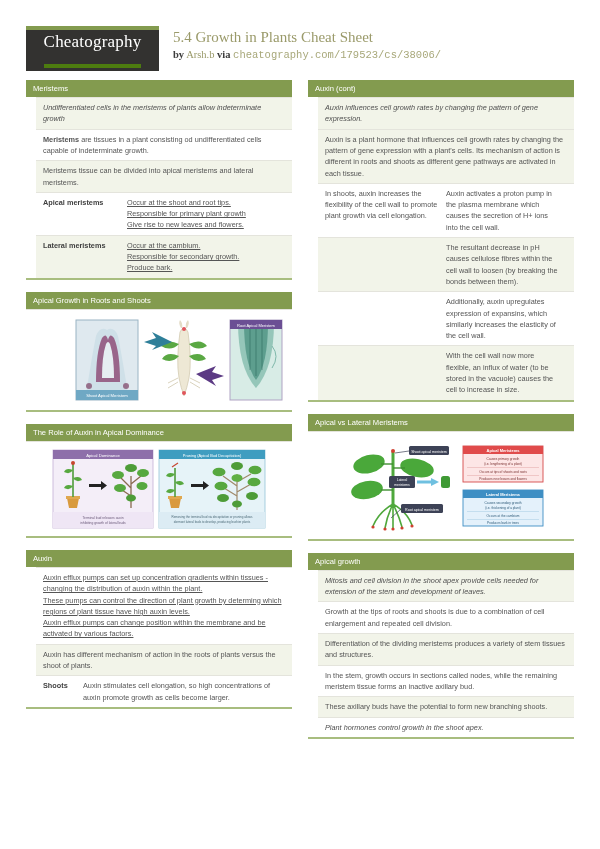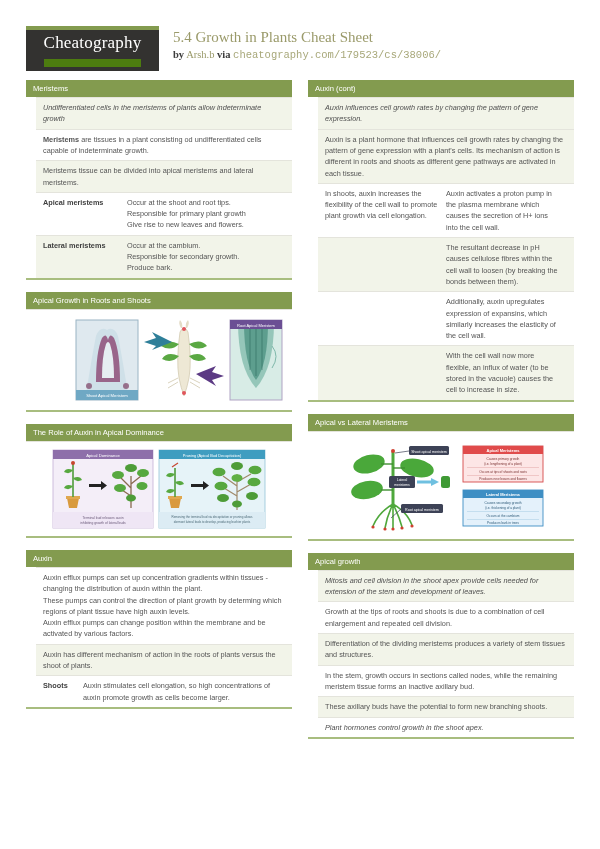--- a/index.html
+++ b/index.html
@@ -33,23 +33,23 @@
     display: flex;
     align-items: center;
     justify-content: center;
     flex: none;
   }
   .logo-text {
     color: #ffffff;
     font-family: "Liberation Serif", serif;
     font-size: 17px;
     letter-spacing: 0.2px;
-    border-bottom: 8px solid #4d7c0f;
+    border-bottom: 4px solid #4d7c0f;
     line-height: 1.1;
-    padding-bottom: 6px;
+    padding-bottom: 12px;
   }
   .header-text {
     margin-left: 14px;
     padding-top: 2px;
   }
   .sheet-title {
     font-family: "Liberation Serif", serif;
     font-size: 15px;
     color: #9a9a6a;
     line-height: 1.25;
@@ -112,21 +112,21 @@
     box-sizing: border-box;
   }
   .cell-label.narrow { width: 40px; }
   .cell-body { flex: 1; }
   .cell-half {
     width: 50%;
     flex: none;
     box-sizing: border-box;
     padding-right: 8px;
   }
-  .line { display: block; }
+  .line { display: block; text-decoration: underline; }
 
   
   .img-row {
     background: #ffffff;
     border-top: 1px solid #e4e4dc;
     display: flex;
     align-items: center;
     justify-content: center;
     padding: 6px 0;
   }

